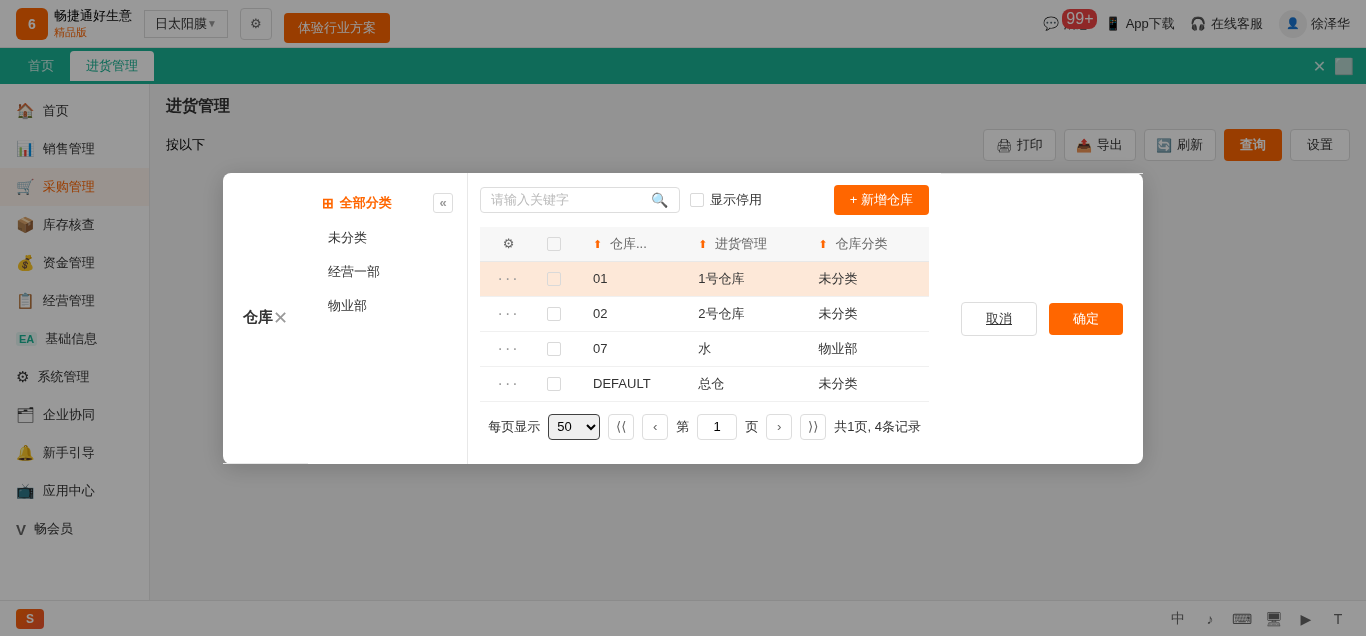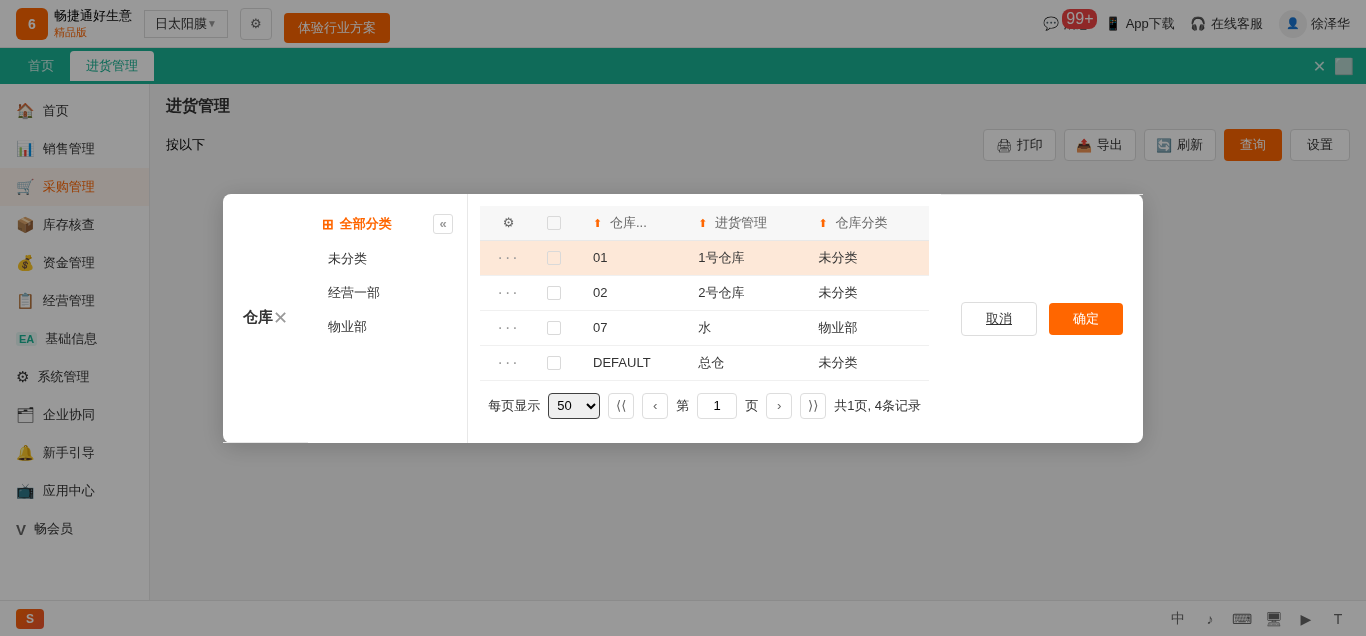--- a/index.html
+++ b/index.html
@@ -104,21 +104,21 @@
     
     .content-area {
       flex: 1;
       padding: 12px 16px;
       overflow-y: auto;
       background: #f5f5f5;
     }
     .page-title { font-size: 16px; font-weight: 600; color: #333; margin-bottom: 12px; }
     .toolbar { display: flex; align-items: center; gap: 8px; margin-bottom: 12px; flex-wrap: wrap; }
     .search-btn {
-      padding: 0 16px; background: #f60; color: #fff; border: none; border-radius: 4px; cursor: pointer; font-size: 13px;
+      padding: 0 16px; background: #f60; color: #fff; border: none; border-radius: 4px; cursor: pointer; font-size: 13px; font-weight: bold;
     }
     .settings-btn {
       padding: 6px 16px; background: #fff; color: #333; border: 1px solid #ddd; border-radius: 4px; cursor: pointer; font-size: 13px;
     }
     .action-btn {
       padding: 6px 12px; background: #fff; color: #333; border: 1px solid #ddd; border-radius: 4px; cursor: pointer; font-size: 13px;
       display: flex; align-items: center; gap: 4px;
     }
 
     
@@ -416,20 +416,31 @@
           <span>全部分类</span>
           <div class="collapse-btn">«</div>
         </div>
         <div class="category-item">未分类</div>
         <div class="category-item">经营一部</div>
         <div class="category-item">物业部</div>
       </div>
 
       <div class="table-panel">
 
+        <div class="table-toolbar">
+          <div class="search-input-wrap">
+            <input type="text" placeholder="请输入关键字" style="">
+            <span class="search-icon">🔍</span>
+          </div>
+          <div class="show-disabled">
+            <div class="checkbox-square"></div>
+            <span>显示停用</span>
+          </div>
+          <button class="add-btn">+ 新增仓库</button>
+        </div>
 
         <div style="flex:1;overflow-y:auto;">
           <table class="data-table">
             <thead>
               <tr>
                 <th class="th-center">
                   <span>⚙</span>
                 </th>
                 <th class="th-center">
                   <div class="checkbox-square"></div>

